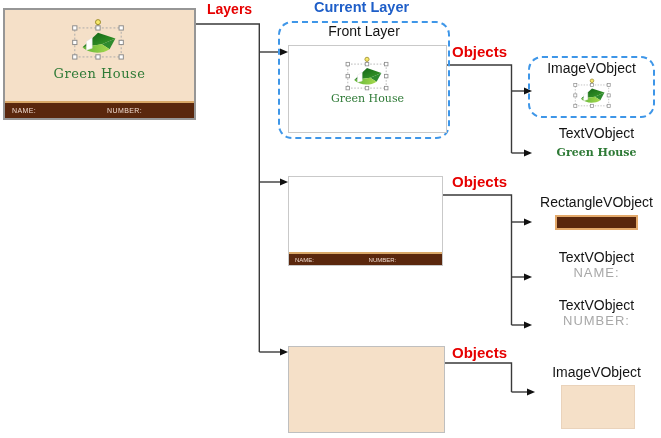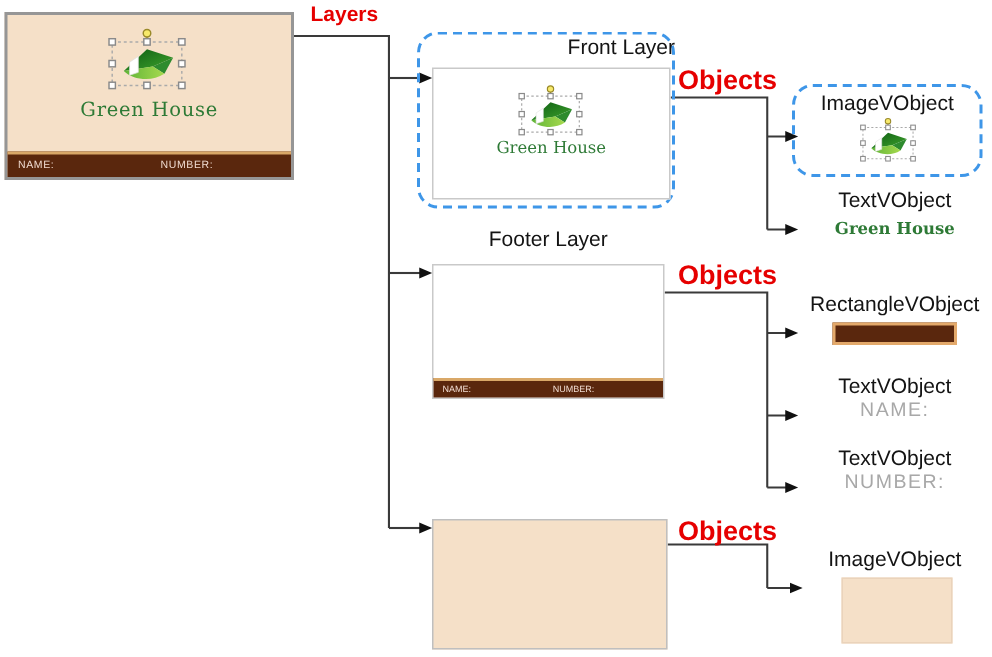--- a/index.html
+++ b/index.html
@@ -38,21 +38,21 @@
   .layer-title{font-size:14px;color:#141414;}
 
   
   .objcol{left:528px;width:137px;text-align:center;}
   .objtype{font-size:14px;color:#141414;}
   .muted{color:#a8a8a8;font-size:13px;letter-spacing:1px;}
   .curobj-box{left:528px;top:56px;width:123px;height:58px;}
   .rect-swatch{left:555px;top:215px;width:79px;height:11px;background:#5a270d;border:2px solid #e3a96b;}
   .img-swatch{left:561px;top:385px;width:72px;height:42px;background:#f5e0c8;border:1px solid #ead3bb;}
 
-  .objects-lbl{font-size:18px;}
+  .objects-lbl{font-size:15px;}
 
   svg.lines{position:absolute;left:0;top:0;pointer-events:none;}
   .hidden-defs{position:absolute;width:0;height:0;overflow:hidden;}
 </style>
 </head>
 <body>
 
 <div class="stage">
 
   <svg class="hidden-defs" aria-hidden="true">
@@ -119,31 +119,31 @@
       <use href="#ghlogo"></use>
     </svg>
     <div class="abs card-brand brand-serif">Green House</div>
     <div class="bar">
       <span class="nm">NAME:</span>
       <span class="nu">NUMBER:</span>
     </div>
   </div>
 
   <div class="abs lbl-red" style="left:207px;top:1px;">Layers</div>
+  <div class="abs lbl-blue" style="left:314px;top:-1px;">Current Layer</div>
 
   <div class="abs dashbox front-box"></div>
-  <div class="abs layer-title center" style="left:278px;top:23px;width:172px;text-align:right;">Front Layer</div>
+  <div class="abs layer-title center" style="left:278px;top:23px;width:172px;">Front Layer</div>
   <div class="abs thumb front-thumb">
     <svg class="abs" style="left:54px;top:10px;" width="48" height="37" viewBox="0 0 60 46">
       <use href="#ghlogo"></use>
     </svg>
     <div class="abs front-brand brand-serif">Green House</div>
   </div>
 
-  <div class="abs layer-title center" style="left:288px;top:151px;width:155px;">Footer Layer</div>
   <div class="abs thumb footer-thumb">
     <div class="bar">
       <span class="nm">NAME:</span>
       <span class="nu">NUMBER:</span>
     </div>
   </div>
 
   <div class="abs bg-thumb"></div>
 
   <div class="abs lbl-red objects-lbl" style="left:452px;top:43px;">Objects</div>

